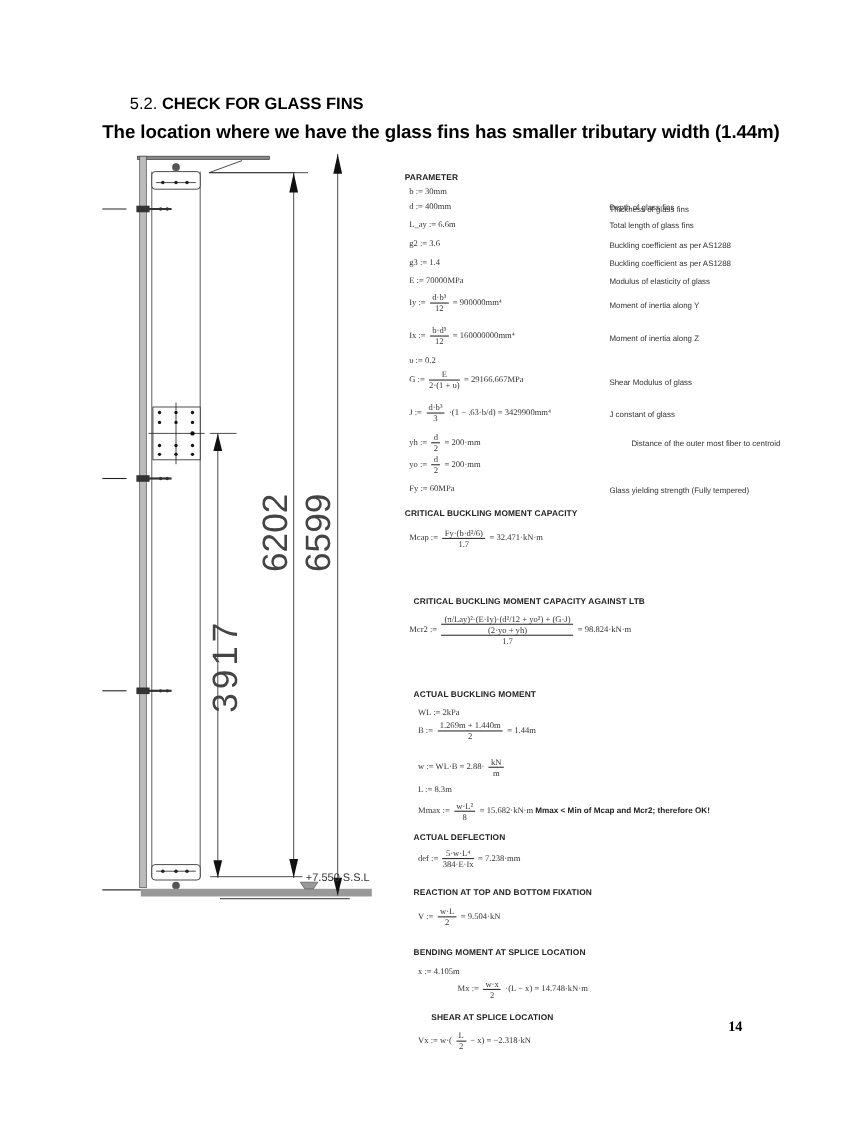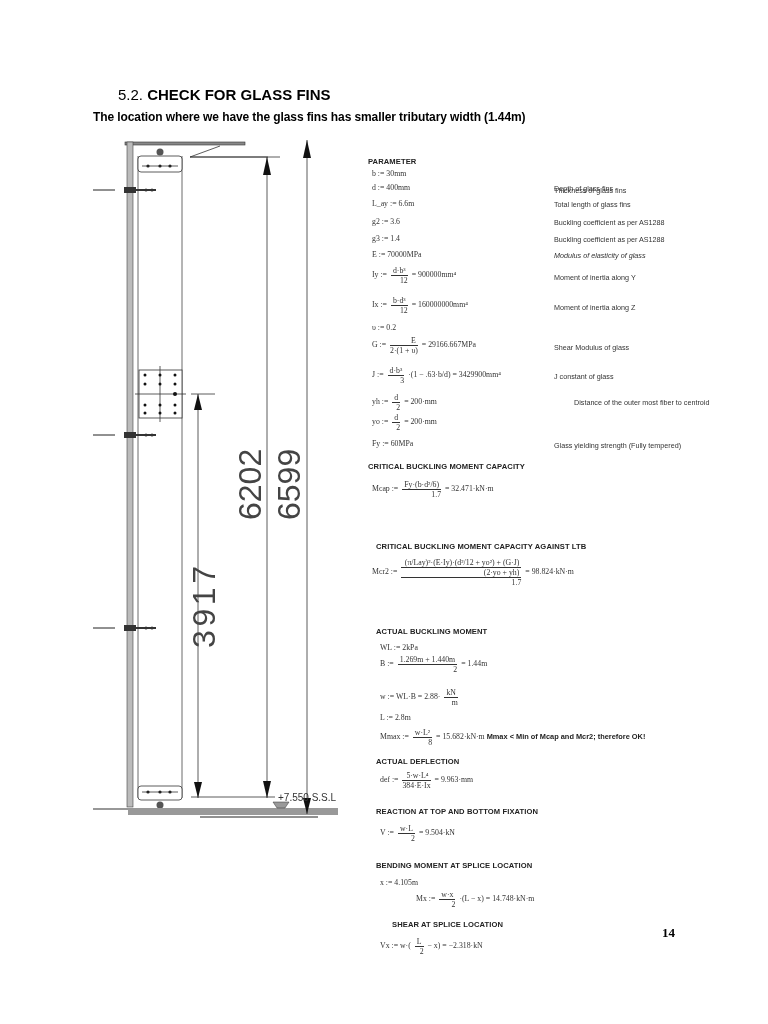--- a/index.html
+++ b/index.html
@@ -4,27 +4,27 @@
 <style>
   html, body { margin: 0; padding: 0; }
   body {
     width: 768px; height: 1024px; background: #ffffff; position: relative; overflow: hidden;
     font-family: "Liberation Serif", serif; color: #111;
   }
   .abs { position: absolute; }
   .section-title { left: 118px; top: 86px; font-family: "Liberation Sans", sans-serif; font-size: 15px; color: #000; }
   .section-title .num { font-weight: normal; }
   .section-title .ttl { font-weight: bold; }
-  .subtitle { left: 93px; top: 110px; font-family: "Liberation Sans", sans-serif; font-weight: bold; font-size: 12px; color: #000; letter-spacing: -0.1px; }
+  .subtitle { left: 93px; top: 110px; font-family: "Liberation Sans", sans-serif; font-weight: bold; font-size: 17px; color: #000; letter-spacing: -0.1px; }
   .drawing { left: 90px; top: 138px; width: 270px; height: 680px; }
   .calc { left: 368px; top: 0; width: 360px; }
   .hdr { font-family: "Liberation Sans", sans-serif; font-weight: bold; font-size: 7.6px; color: #222; position: absolute; letter-spacing: 0.1px; }
   .eq { font-family: "Liberation Serif", serif; font-size: 7.8px; color: #333; position: absolute; white-space: nowrap; }
   .desc { font-family: "Liberation Sans", sans-serif; font-size: 7.2px; color: #333; position: absolute; left: 186px; white-space: nowrap; }
-  .frac { display: inline-block; vertical-align: middle; text-align: right; margin: 0 2px; }
+  .frac { display: inline-block; vertical-align: middle; text-align: center; margin: 0 2px; }
   .frac .n { display: block; border-bottom: 0.8px solid #333; padding: 0 2px; line-height: 9px; }
   .frac .d { display: block; line-height: 9px; }
   .note { font-family: "Liberation Sans", sans-serif; font-weight: bold; font-size: 7.4px; color: #222; }
   .pagenum { left: 662px; top: 925px; font-family: "Liberation Serif", serif; font-weight: bold; font-size: 13px; color: #000; }
 </style>
 </head>
 <body>
 
 <div class="abs section-title">
   <span class="num">5.2.</span>
@@ -131,21 +131,21 @@
   <div class="eq" style="left:4px; top:199px;">L_ay := 6.6m</div>
   <div class="desc" style="top:200px;">Total length of glass fins</div>
 
   <div class="eq" style="left:4px; top:217px;">g2 := 3.6</div>
   <div class="desc" style="top:218px;">Buckling coefficient as per AS1288</div>
 
   <div class="eq" style="left:4px; top:234px;">g3 := 1.4</div>
   <div class="desc" style="top:235px;">Buckling coefficient as per AS1288</div>
 
   <div class="eq" style="left:4px; top:250px;">E := 70000MPa</div>
-  <div class="desc" style="top:251px;font-style:italic;">Modulus of elasticity of glass</div>
+  <div class="desc" style="top:251px;">Modulus of elasticity of glass</div>
 
   <div class="eq" style="left:4px; top:266px;">
     <span>Iy :=</span>
     <span class="frac"><span class="n">d·b³</span><span class="d">12</span></span>
     <span>= 900000mm⁴</span>
   </div>
   <div class="desc" style="top:273px;text-align:right;">Moment of inertia along Y</div>
 
   <div class="eq" style="left:4px; top:296px;">
     <span>Ix :=</span>
@@ -209,33 +209,33 @@
   <div class="eq" style="left:12px; top:643px;">WL := 2kPa</div>
   <div class="eq" style="left:12px; top:655px;">
     <span>B :=</span>
     <span class="frac"><span class="n">1.269m + 1.440m</span><span class="d">2</span></span>
     <span>= 1.44m</span>
   </div>
   <div class="eq" style="left:12px; top:688px;">
     <span>w := WL·B = 2.88·</span>
     <span class="frac"><span class="n">kN</span><span class="d">m</span></span>
   </div>
-  <div class="eq" style="left:12px; top:713px;">L := 2.8m</div>
+  <div class="eq" style="left:12px; top:713px;">L := 8.3m</div>
   <div class="eq" style="left:12px; top:728px;">
     <span>Mmax :=</span>
     <span class="frac"><span class="n">w·L²</span><span class="d">8</span></span>
     <span>= 15.682·kN·m</span>
     <span class="note">Mmax &lt; Min of Mcap and Mcr2; therefore OK!</span>
   </div>
 
   <div class="hdr" style="top:757px; left:8px;">ACTUAL DEFLECTION</div>
   <div class="eq" style="left:12px; top:771px;">
     <span>def :=</span>
     <span class="frac"><span class="n">5·w·L⁴</span><span class="d">384·E·Ix</span></span>
-    <span>= 9.963·mm</span>
+    <span>= 7.238·mm</span>
   </div>
 
   <div class="hdr" style="top:807px; left:8px;">REACTION AT TOP AND BOTTOM FIXATION</div>
   <div class="eq" style="left:12px; top:824px;">
     <span>V :=</span>
     <span class="frac"><span class="n">w·L</span><span class="d">2</span></span>
     <span>= 9.504·kN</span>
   </div>
 
   <div class="hdr" style="top:861px; left:8px;">BENDING MOMENT AT SPLICE LOCATION</div>

